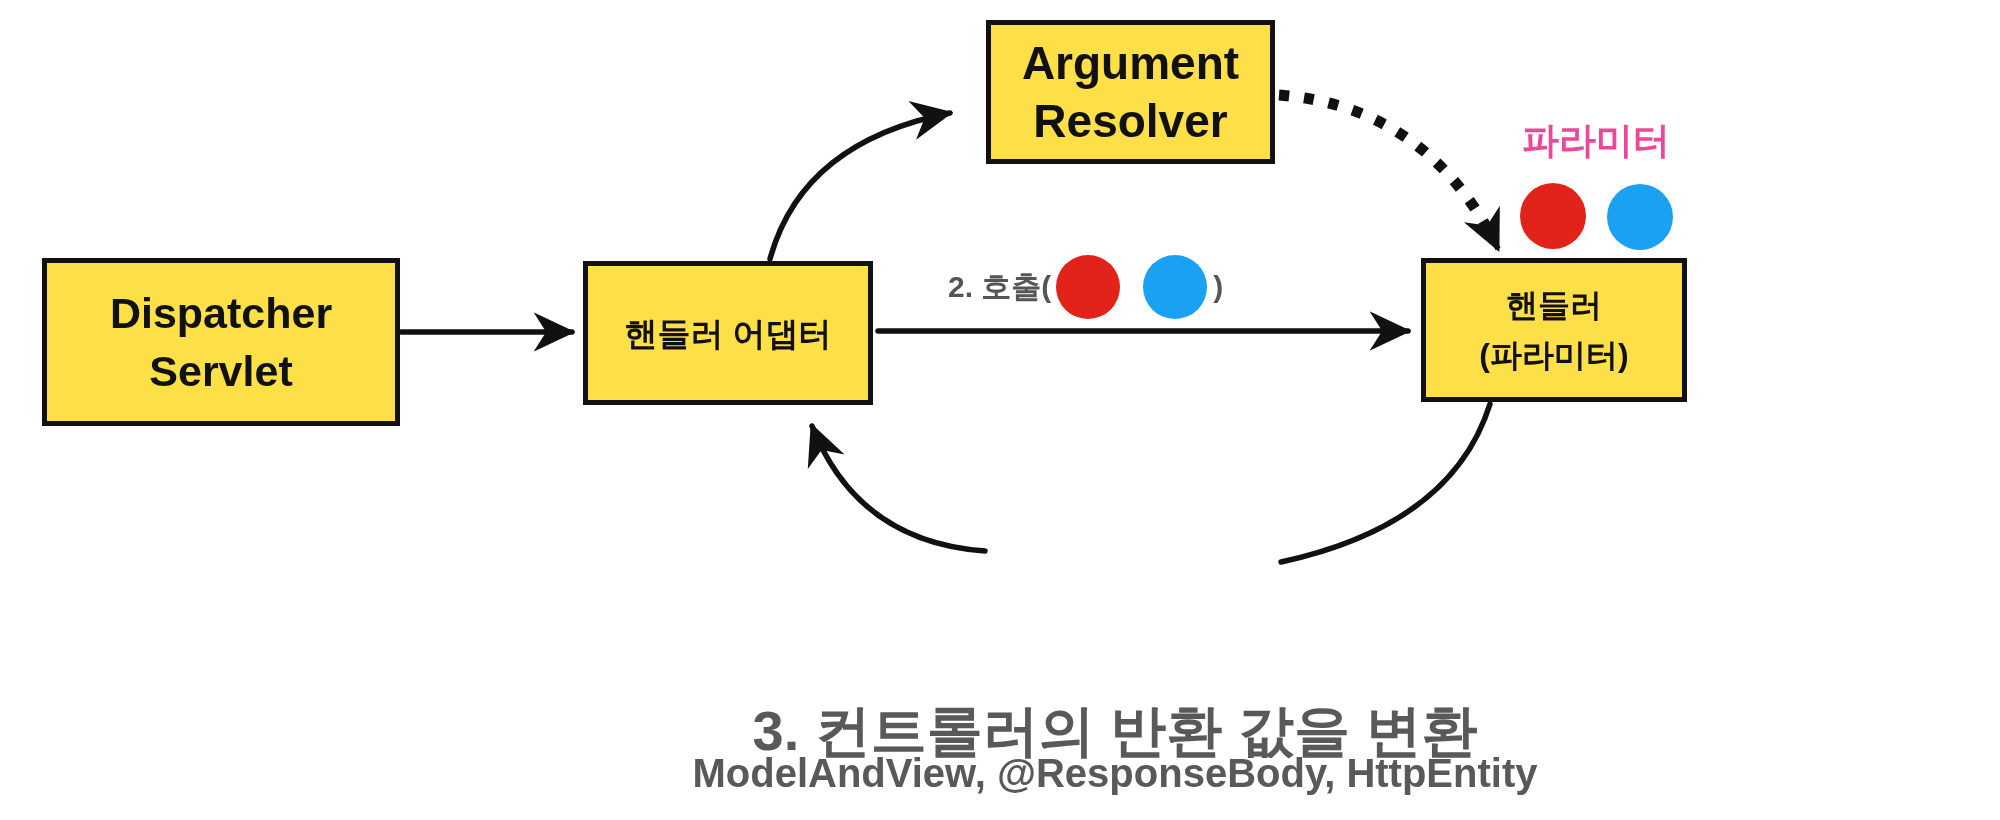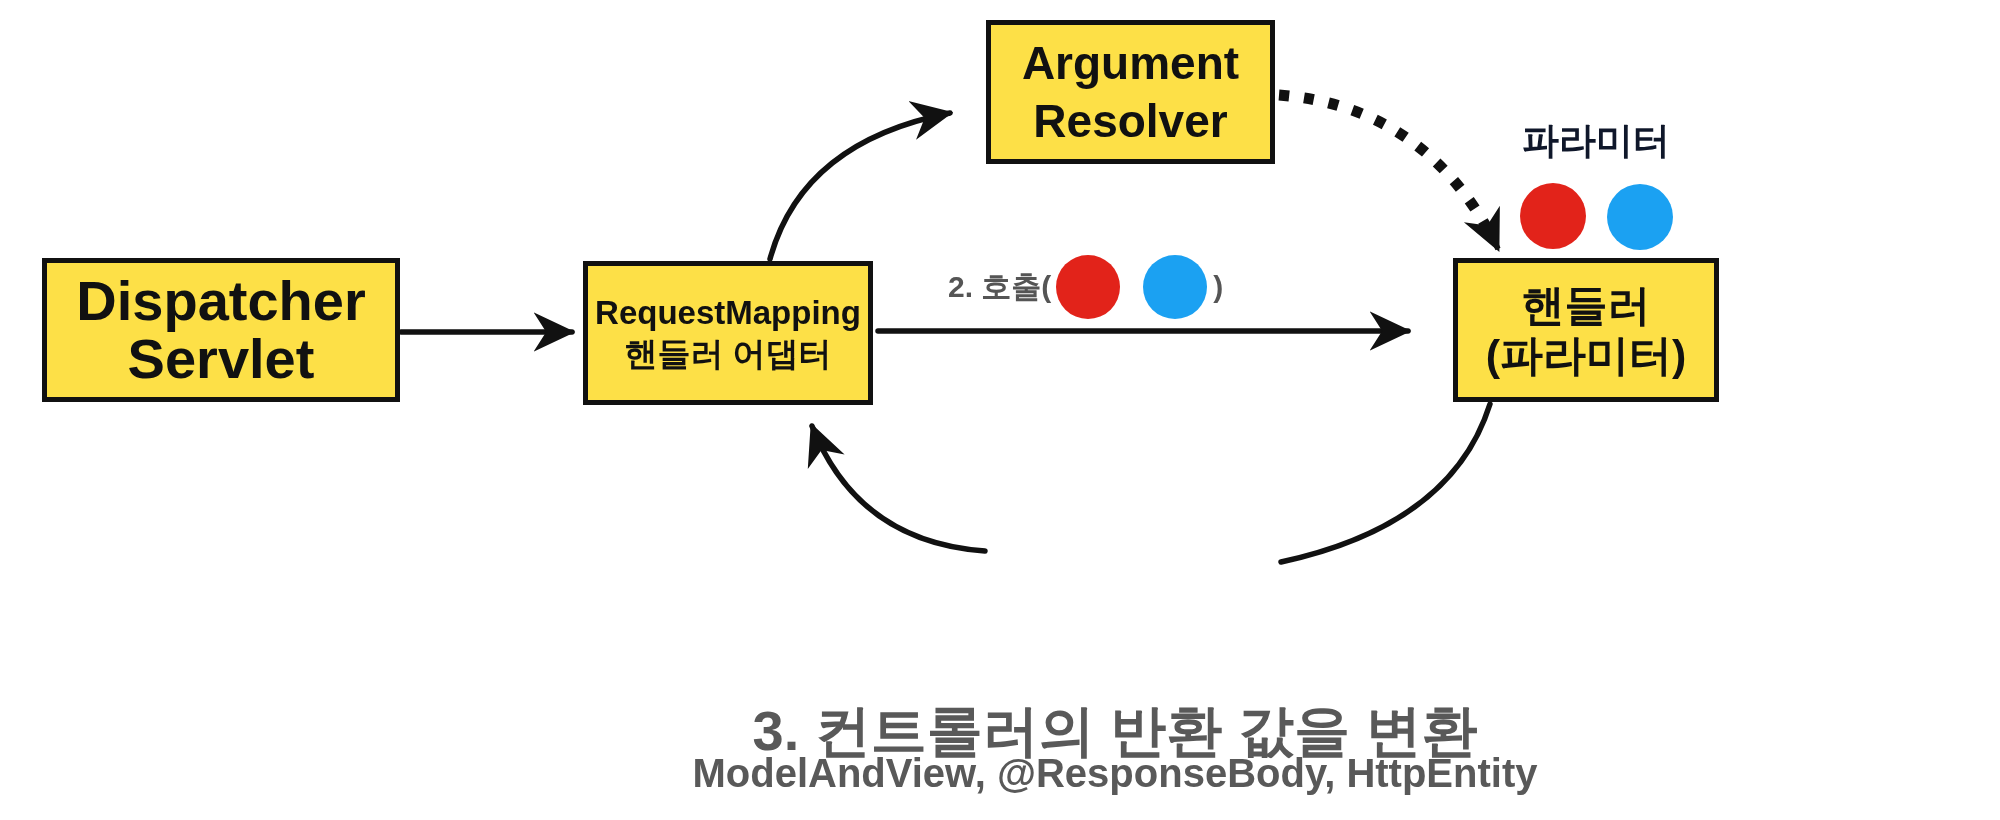--- a/index.html
+++ b/index.html
@@ -6,28 +6,28 @@
   .canvas{
     position:relative;width:2000px;height:820px;background:#ffffff;overflow:hidden;
     font-family:"Liberation Sans","DejaVu Sans",sans-serif;
   }
   .arrows{position:absolute;left:0;top:0;width:2000px;height:820px;}
   .node{
     position:absolute;border:5px solid #111111;background:#fde047;
     display:flex;flex-direction:column;align-items:center;justify-content:center;
     text-align:center;font-weight:bold;color:#111111;box-sizing:border-box;
   }
-  .node-dispatcher{left:42px;top:258px;width:358px;height:144px;font-size:56px;line-height:58px;}
+  .node-dispatcher{left:42px;top:258px;width:358px;height:168px;font-size:43px;line-height:58px;}
   .node-adapter{left:583px;top:261px;width:290px;height:144px;font-size:33px;line-height:41px;}
   .node-argres{left:986px;top:20px;width:289px;height:144px;font-size:46px;line-height:58px;}
-  .node-handler{left:1421px;top:258px;width:266px;height:144px;font-size:43px;line-height:50px;margin-left:32px;}
+  .node-handler{left:1421px;top:258px;width:266px;height:144px;font-size:32px;line-height:50px;}
   .node-retval{left:985px;top:513px;width:289px;height:142px;font-size:46px;line-height:58px;}
   .param-label{
     position:absolute;left:1496px;top:116px;width:200px;text-align:center;
-    font-size:37px;font-weight:bold;color:#0f172a;
+    font-size:37px;font-weight:bold;color:#ec4899;
   }
   .dot{position:absolute;border-radius:50%;}
   .dot-red-top{left:1520px;top:183px;width:66px;height:66px;}
   .dot-blue-top{left:1607px;top:184px;width:66px;height:66px;}
   .call-row{
     position:absolute;left:948px;top:252px;height:70px;
     display:flex;align-items:center;
     font-size:30px;font-weight:bold;color:#555555;white-space:nowrap;
   }
   .call-dot{width:64px;height:64px;border-radius:50%;display:inline-block;}
@@ -65,21 +65,20 @@
 
     <path d="M985,551 Q858,542 812,426" fill="none" stroke="#111111" stroke-width="5.5" stroke-linecap="round" marker-end="url(#arrow)"></path>
   </svg>
 
   <div class="node node-dispatcher">
     <span>Dispatcher</span>
     <span>Servlet</span>
   </div>
 
   <div class="node node-adapter">
-    <span>RequestMapping</span>
     <span>핸들러 어댑터</span>
   </div>
 
   <div class="node node-argres">
     <span>Argument</span>
     <span>Resolver</span>
   </div>
 
   <div class="node node-handler">
     <span>핸들러</span>

